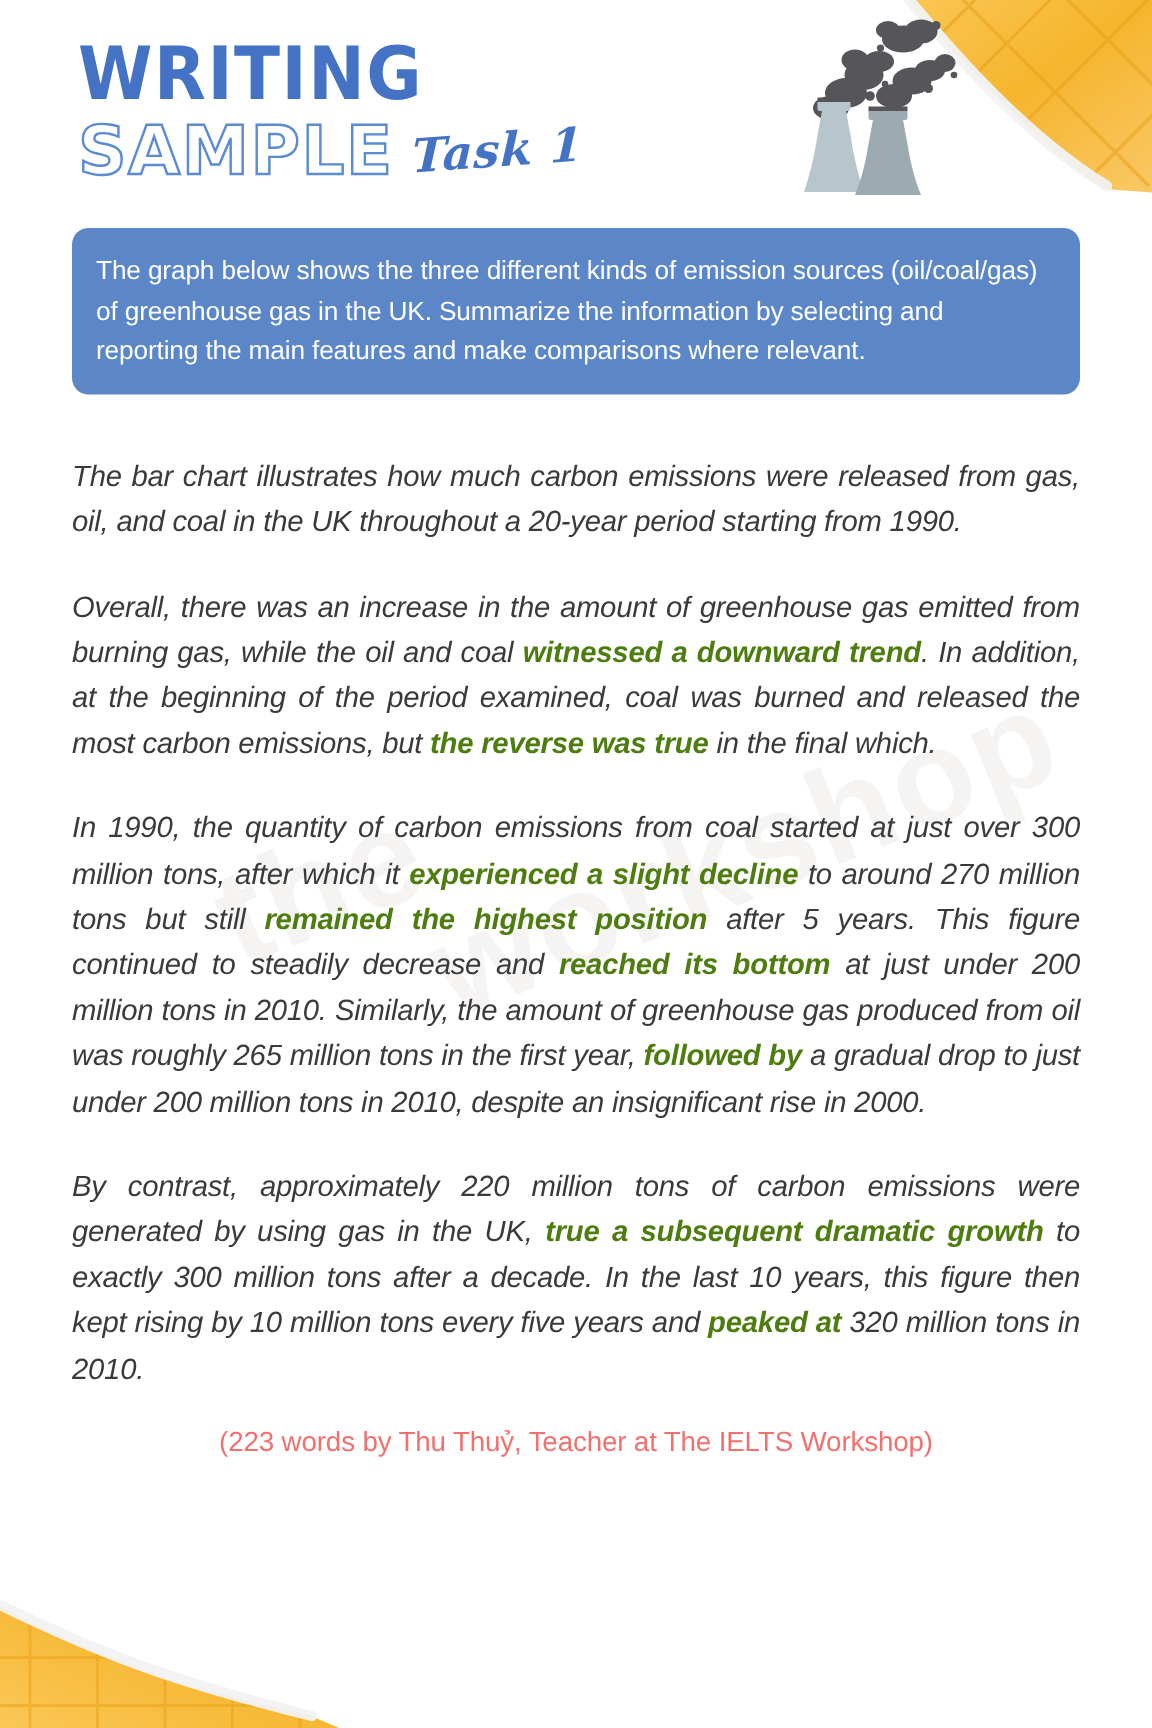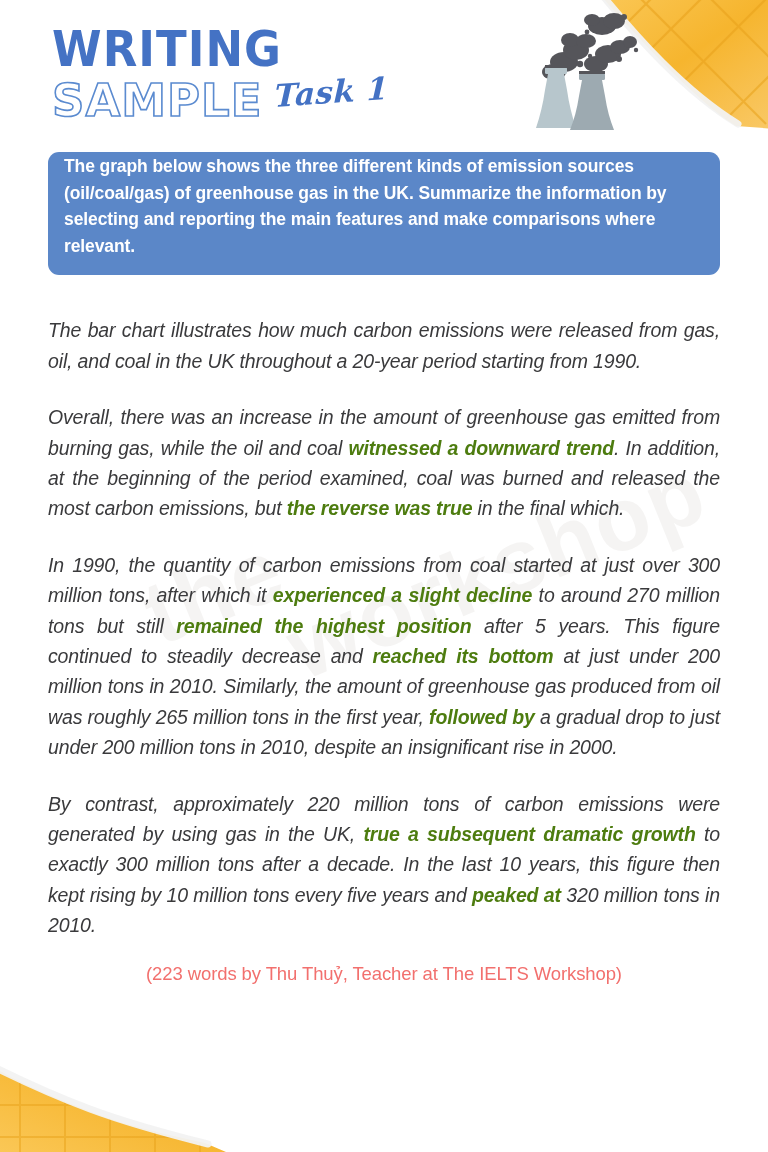--- a/index.html
+++ b/index.html
@@ -80,21 +80,21 @@
     font-weight: bold;
     color: #4472C4;
     letter-spacing: 1px;
     line-height: 0.98;
     font-stretch: condensed;
     transform: scaleX(1.02);
     transform-origin: left center;
   }
   .title-line2 {
     display: flex;
-    align-items: flex-start;
+    align-items: flex-end;
     gap: 12px;
     margin-top: 4px;
   }
   .title-sample {
     font-family: "DejaVu Sans", sans-serif;
     font-size: 45px;
     font-weight: bold;
     letter-spacing: 1px;
     color: transparent;
     -webkit-text-stroke: 1.6px #5B8BD0;
@@ -116,23 +116,23 @@
     top: 4px;
     width: 140px;
     height: 130px;
   }
 
   
   .prompt-box {
     background: #5B87C8;
     color: #ffffff;
     border-radius: 11px;
-    padding: 1px 20px 16px 16px;
+    padding: 15px 20px 16px 16px;
     font-size: 17.5px;
-    font-weight: bold;
+    font-weight: normal;
     line-height: 1.52;
     letter-spacing: -0.1px;
     margin-top: 2px;
   }
 
   
   .body-copy { margin-top: 40px; font-style: italic; }
   .para {
     font-size: 19.5px;
     line-height: 1.56;

